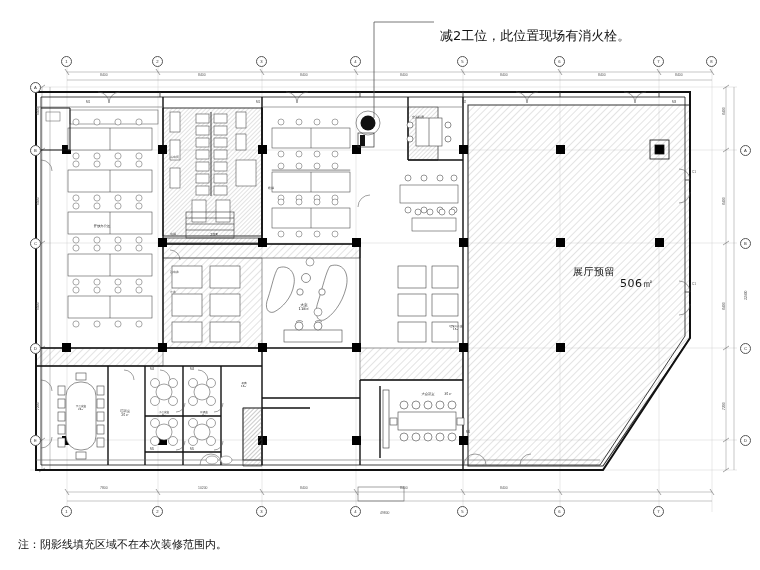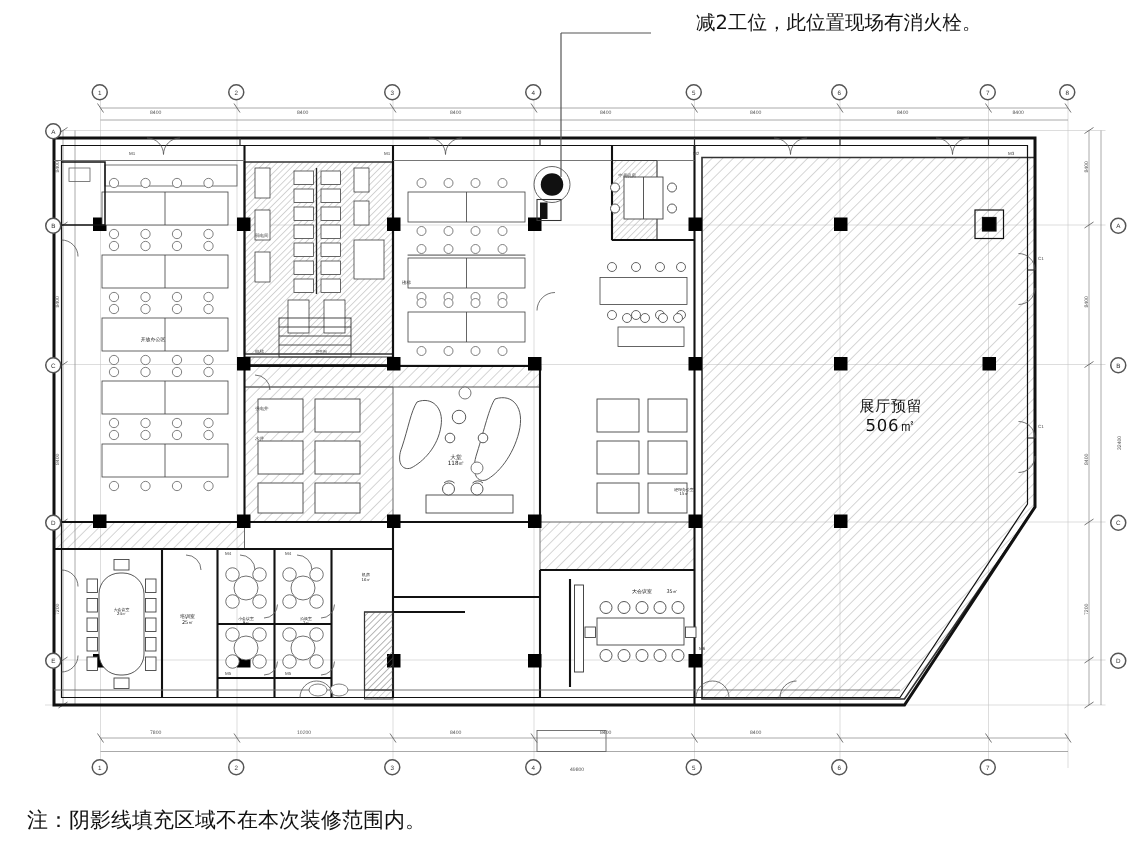--- a/index.html
+++ b/index.html
@@ -11,34 +11,34 @@
   }
   #stage{position:absolute;left:0;top:0;width:760px;height:570px;}
   svg.layer{position:absolute;left:0;top:0;width:760px;height:570px;overflow:visible;}
   .cn{font-family:"DejaVu Sans","Liberation Sans",sans-serif;}
 
   
   .annot{
     position:absolute;font-size:13px;line-height:1.3;color:#111;
     white-space:nowrap;
   }
-  #annot-top{left:440px;top:8px;margin-left:24px;}
-  #bottom-note{left:18px;top:538px;font-size:14px;color:#111;}
+  #annot-top{left:440px;top:28px;}
+  #bottom-note{left:18px;top:538px;font-size:11px;color:#111;}
 
   
   .rlabel{
     position:absolute;text-align:center;color:#111;
     white-space:nowrap;line-height:1.15;
   }
   .rlabel .nm{display:block;}
   .rlabel .ar{display:block;}
 
   #lbl-hall{left:534px;top:266px;width:120px;font-size:11px;}
   #lbl-hall .nm{font-size:10px;letter-spacing:.5px;}
-  #lbl-hall .ar{font-size:11px;letter-spacing:.5px;}
+  #lbl-hall .ar{font-size:11px;letter-spacing:.5px;text-align:right;}
 
   .tiny{font-size:3.3px;letter-spacing:0;}
   .tiny2{font-size:3.8px;}
   .micro{font-size:2.6px;}
 
   
   .bub{
     position:absolute;width:11px;height:11px;border:0.7px solid #555;
     border-radius:50%;background:#fff;font-size:4.2px;color:#333;
     display:flex;align-items:center;justify-content:center;

